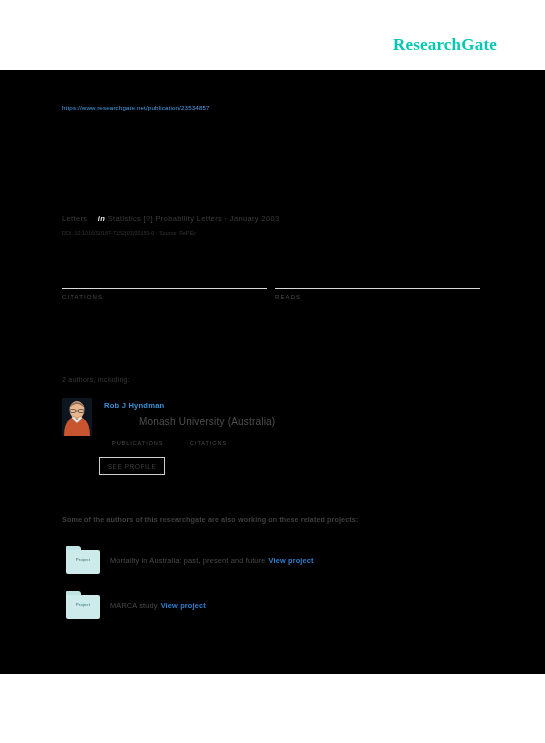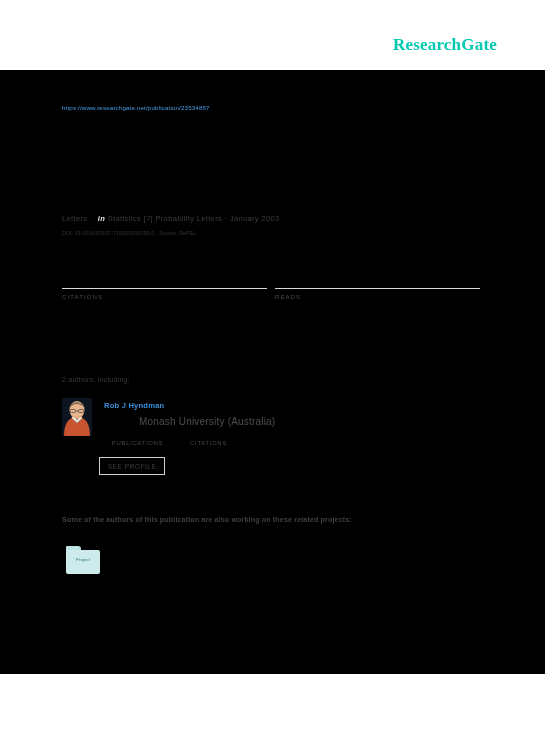--- a/index.html
+++ b/index.html
@@ -341,30 +341,43 @@
     <span>PUBLICATIONS</span>
   </div>
 
   <div class="astat cites">
     <span class="an"></span>
     <span>CITATIONS</span>
   </div>
 
   <button class="see-profile">SEE PROFILE</button>
 
-  <div class="projects-head">Some of the authors of this publication are also working on these related projects:</div>
+  <div class="projects-head">Some of the authors of this researchgate are also working on these related projects:</div>
 
   <div class="project-row p1">
     <div class="folder">
       <div class="tab"></div>
       <div class="body"></div>
       <div class="ftxt">Project</div>
     </div>
-  </div>
-
+    <div class="project-text">
+      <span>Mortality in Australia: past, present and future</span><span class="viewlink">View project</span>
+    </div>
+  </div>
+
+  <div class="project-row p2">
+    <div class="folder">
+      <div class="tab"></div>
+      <div class="body"></div>
+      <div class="ftxt">Project</div>
+    </div>
+    <div class="project-text">
+      <span>MARCA study</span><span class="viewlink">View project</span>
+    </div>
+  </div>
 
   <div class="footer">
     <div class="footer-line2">
       <span>The user has requested enhancement of the downloaded file. All in-text references </span><span class="blue-underline">underlined in blue</span><span> are added to the original document and are linked to publications on ResearchGate, letting you access and read them immediately.</span>
     </div>
   </div>
 
 </div>
 
 </body></html>

